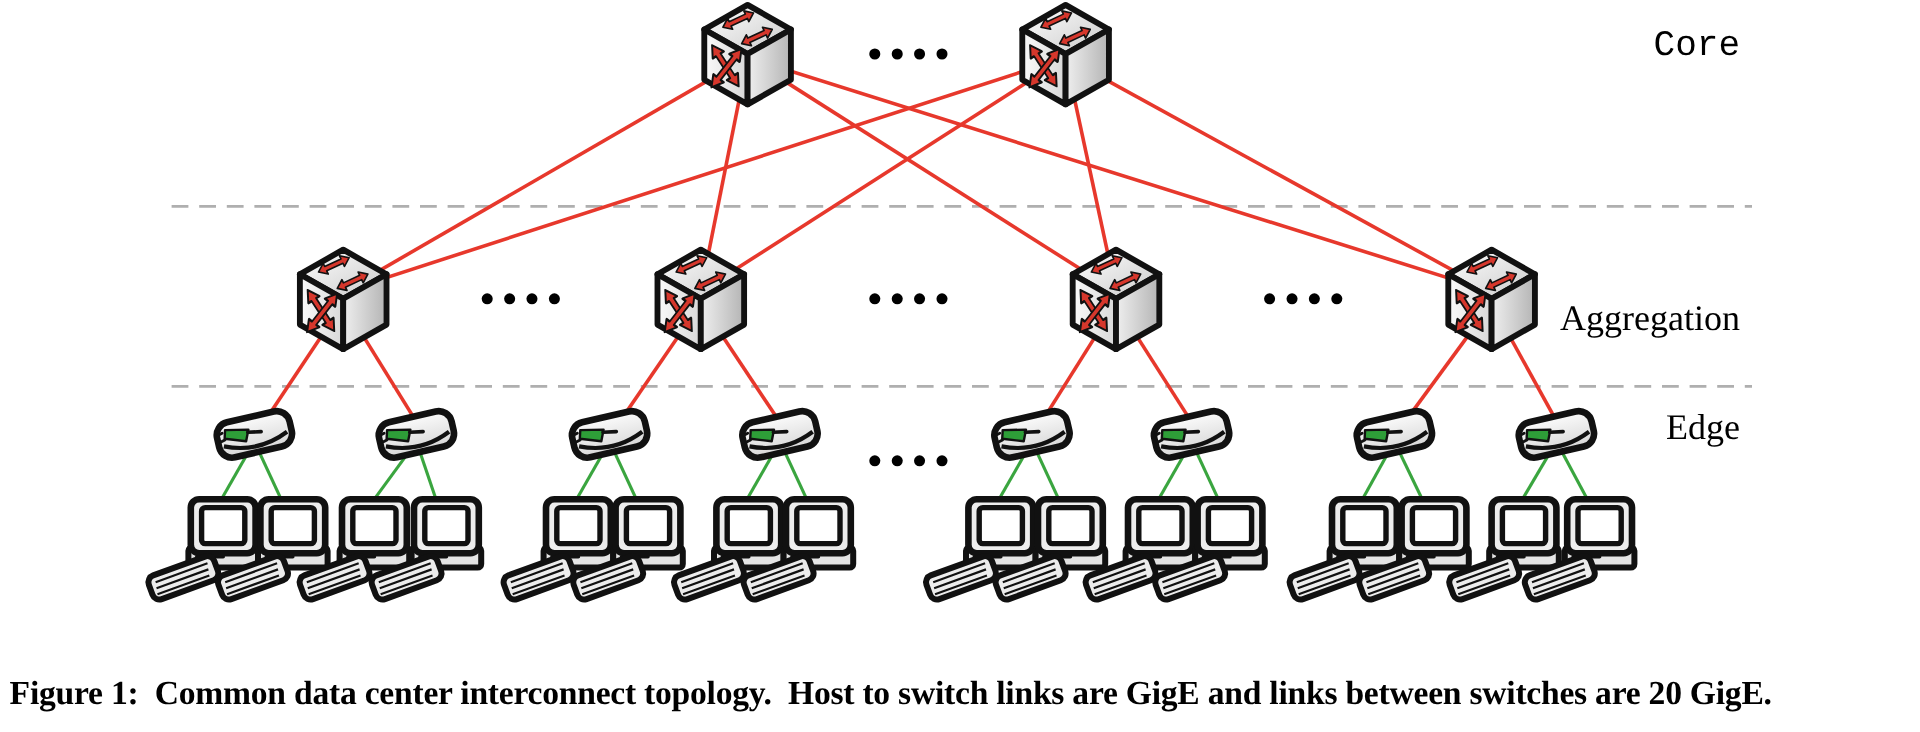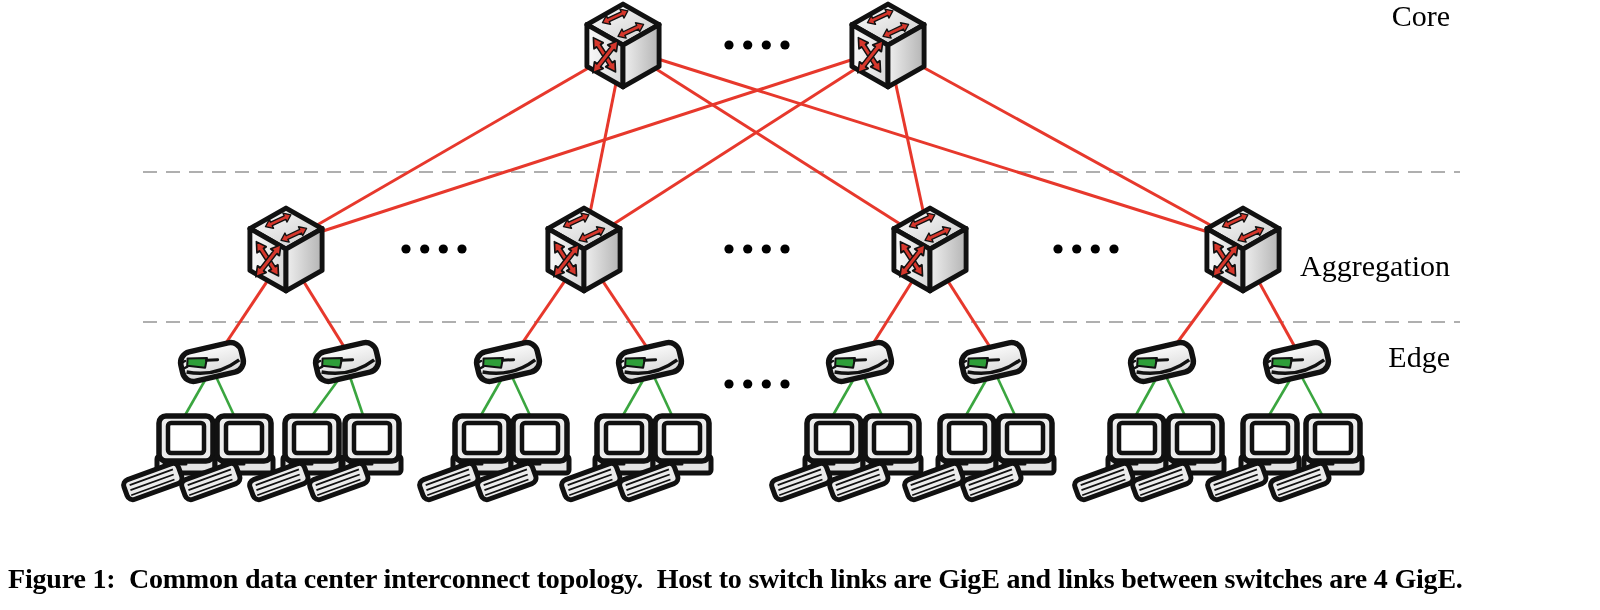--- a/index.html
+++ b/index.html
@@ -12,21 +12,21 @@
   }
   #diagram{position:absolute;left:0;top:0;}
   .layer-label{
     position:absolute;
     right:150px;
     font-size:30px;
     line-height:1;
     color:#000;
     white-space:nowrap;
   }
-  #label-core{top:1px;}
+  #label-core{top:24px;font-family:Liberation Mono, monospace;}
   #label-aggregation{top:231px;margin-top:20px;}
   #label-edge{top:342px;text-align:center;}
   #caption{
     position:absolute;
     left:8px;top:562px;width:1588px;
     font-size:28px;
     font-weight:bold;
     letter-spacing:-0.2px;
     line-height:1.2;
     color:#000;
@@ -194,14 +194,14 @@
         <use href="#sym-host" x="1136" y="414" width="96" height="84"></use>
         <use href="#sym-host" x="1211" y="414" width="96" height="84"></use>
         <use href="#sym-host" x="1274" y="414" width="96" height="84"></use>
       </g>
   </svg>
 
   <div class="layer-label" id="label-core">Core</div>
   <div class="layer-label" id="label-aggregation">Aggregation</div>
   <div class="layer-label" id="label-edge">Edge</div>
 
-  <div id="caption">Figure 1:  Common data center interconnect topology.  Host to switch links are GigE and links between switches are 4 GigE.</div>
+  <div id="caption">Figure 1:  Common data center interconnect topology.  Host to switch links are GigE and links between switches are 20 GigE.</div>
 </div>
 
 </body></html>

